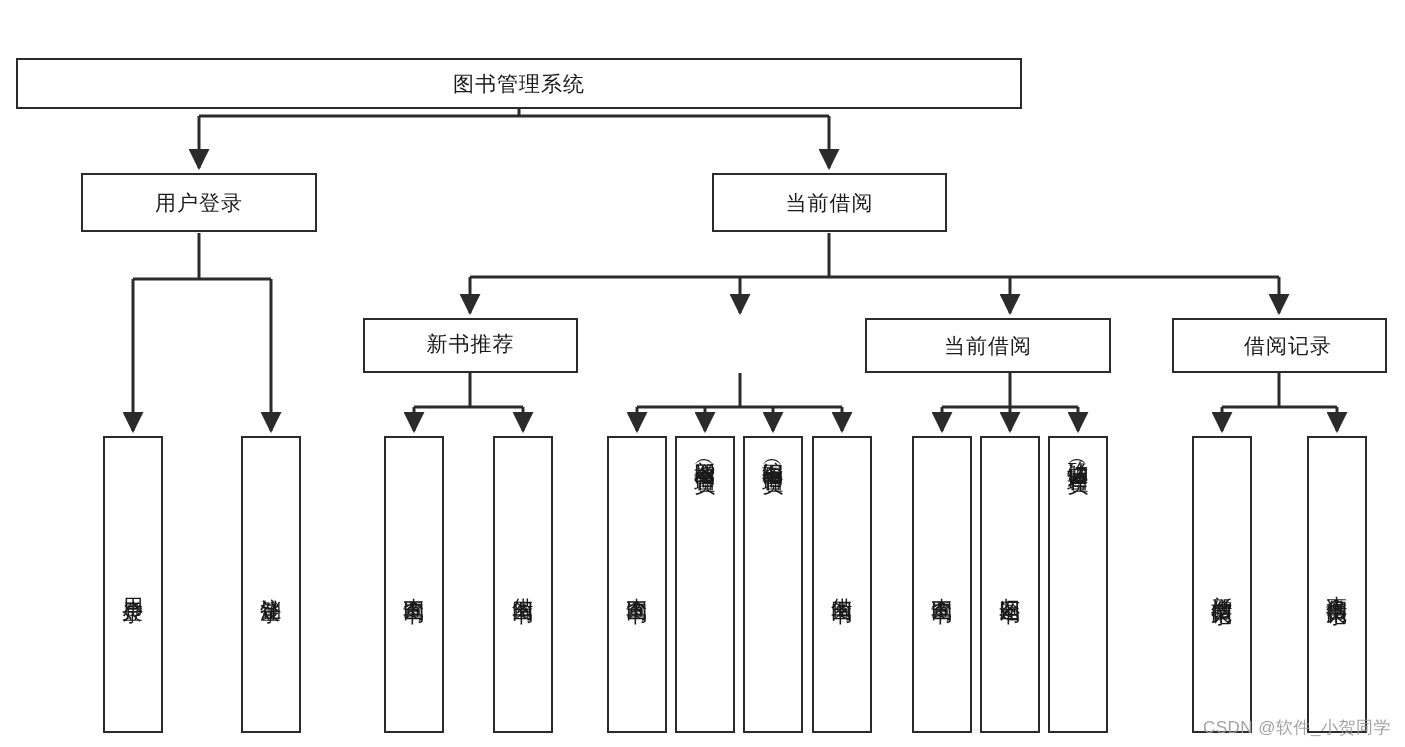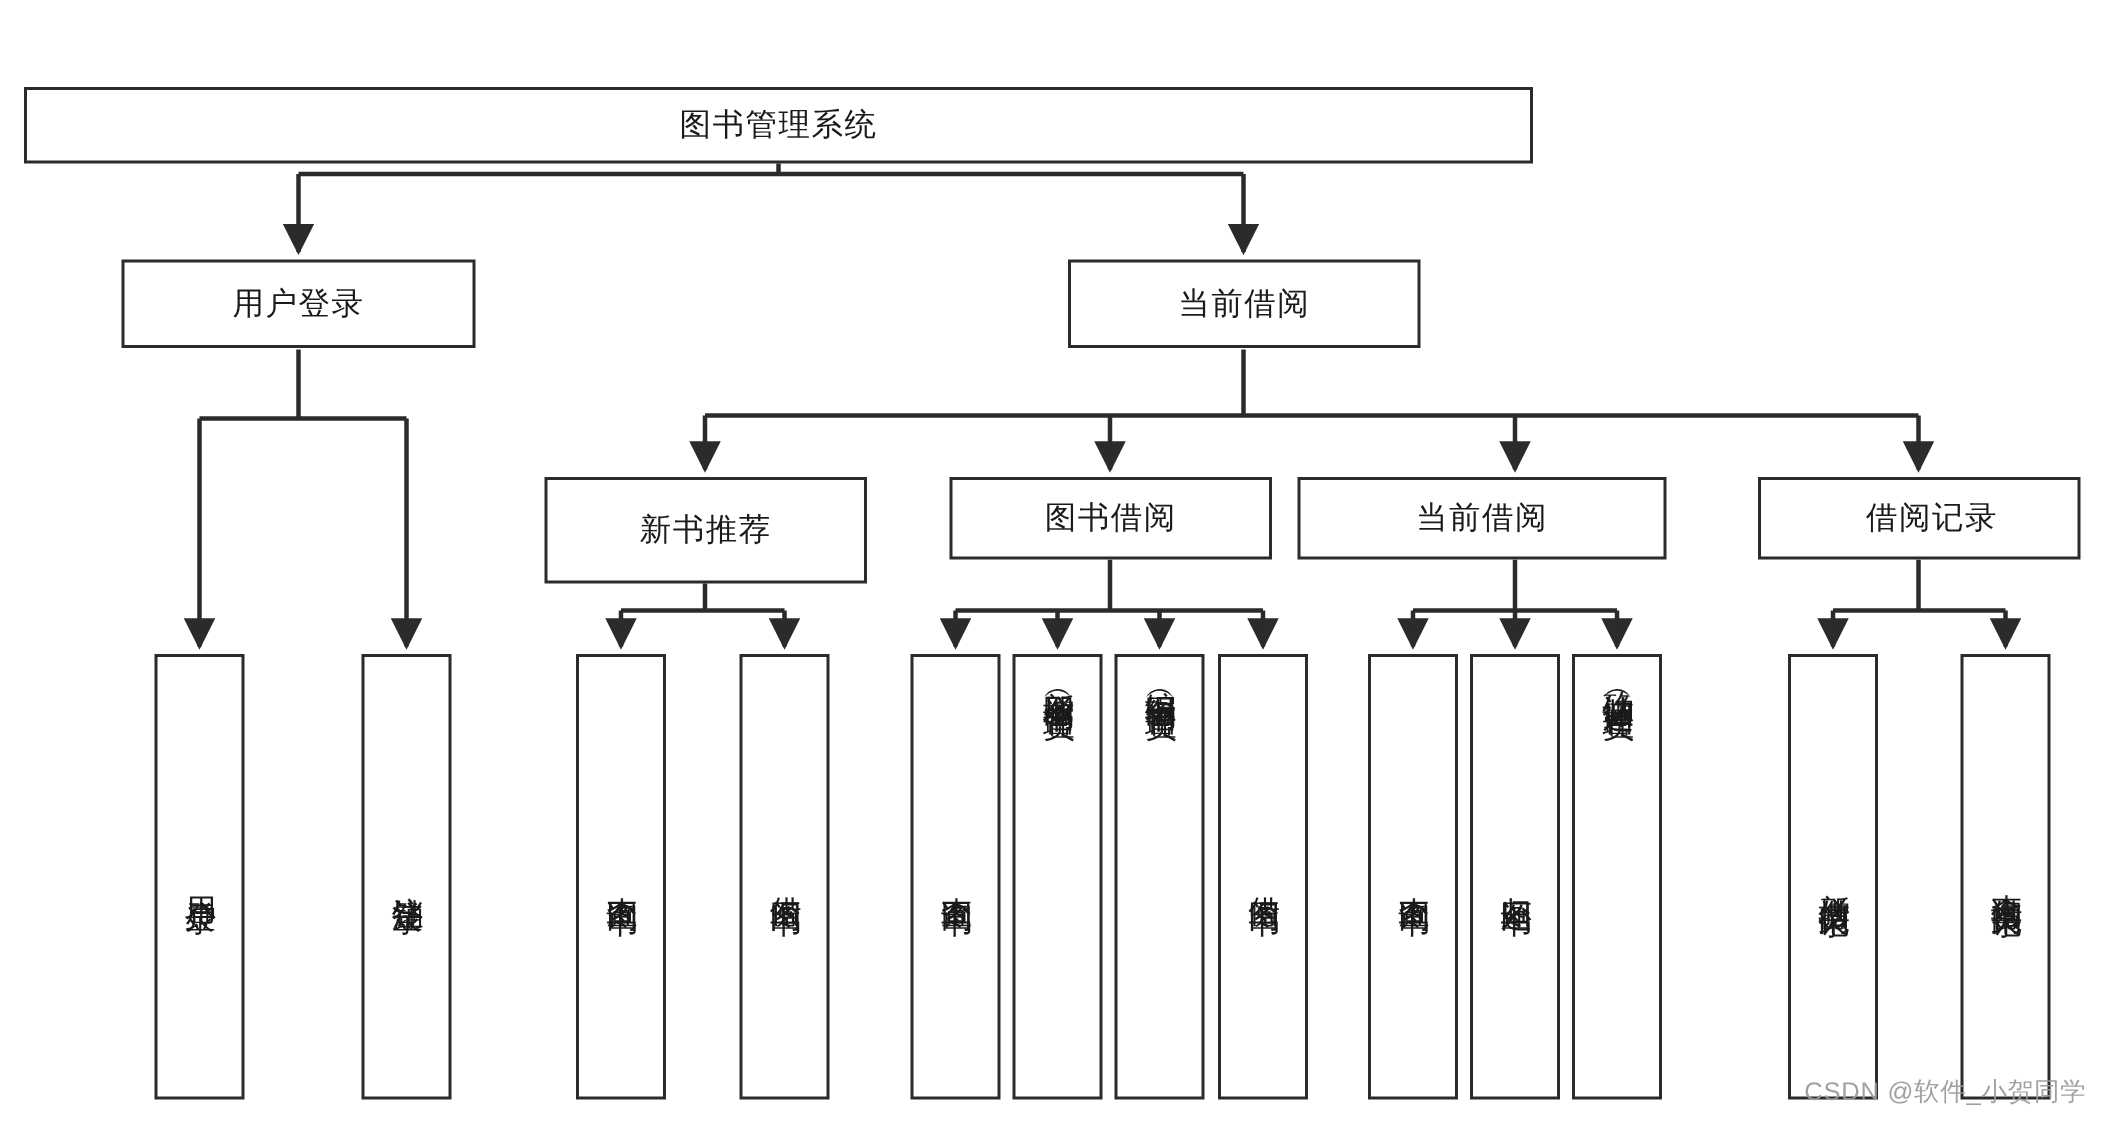--- a/index.html
+++ b/index.html
@@ -131,27 +131,24 @@
   </div>
 
   <div class="node node-h" style="left:81px; top:173px; width:236px; height:59px;">
     <span>用户登录</span>
   </div>
 
   <div class="node node-h" style="left:712px; top:173px; width:235px; height:59px;">
     <span>当前借阅</span>
   </div>
 
-  <div class="node node-h" style="left:363px; top:318px; width:215px; height:71px;">
+  <div class="node node-h" style="left:363px; top:318px; width:215px; height:55px;font-family:Liberation Mono, monospace;">
     <span>新书推荐</span>
   </div>
 
-  <div class="node node-h" style="left:633px; top:318px; width:215px; height:55px;">
-    <span>图书借阅</span>
-  </div>
 
   <div class="node node-h" style="left:865px; top:318px; width:246px; height:55px;justify-content:center;">
     <span>当前借阅</span>
   </div>
 
   <div class="node node-h" style="left:1172px; top:318px; width:215px; height:55px;padding-left:17px;">
     <span>借阅记录</span>
   </div>
 
   <div class="node node-v center-mid" style="left:103px; top:436px; width:60px; height:297px;">

